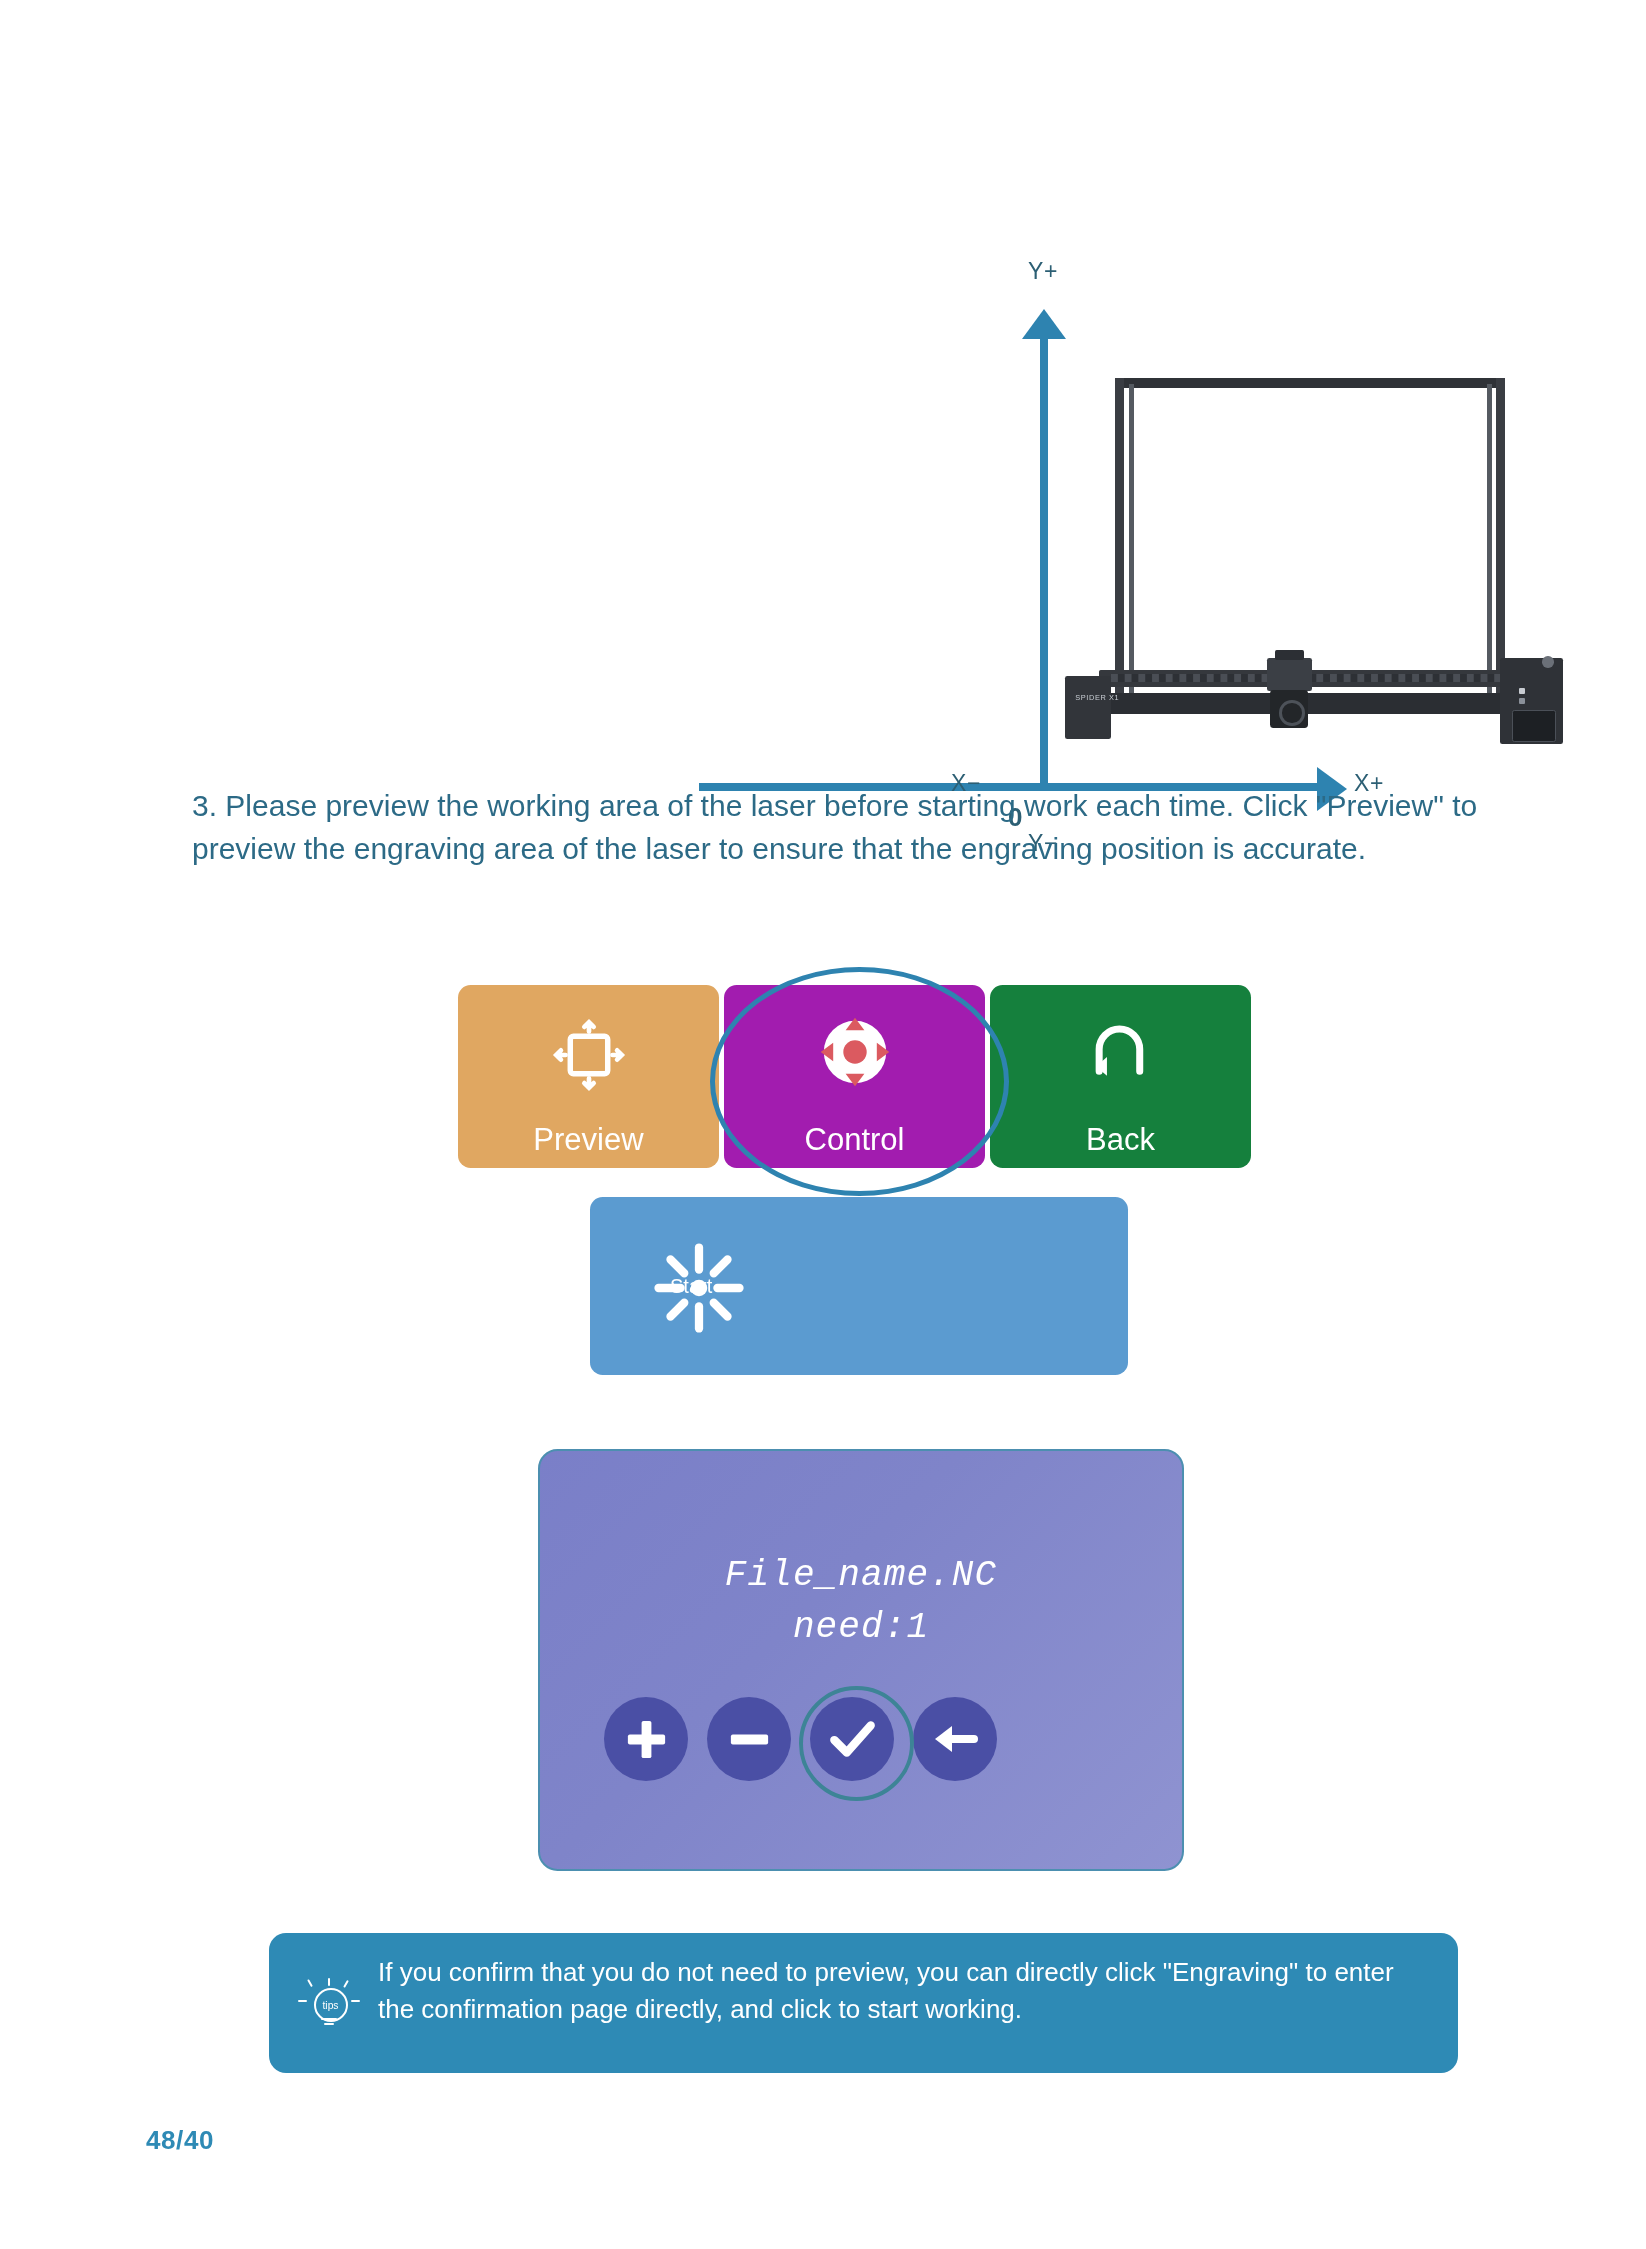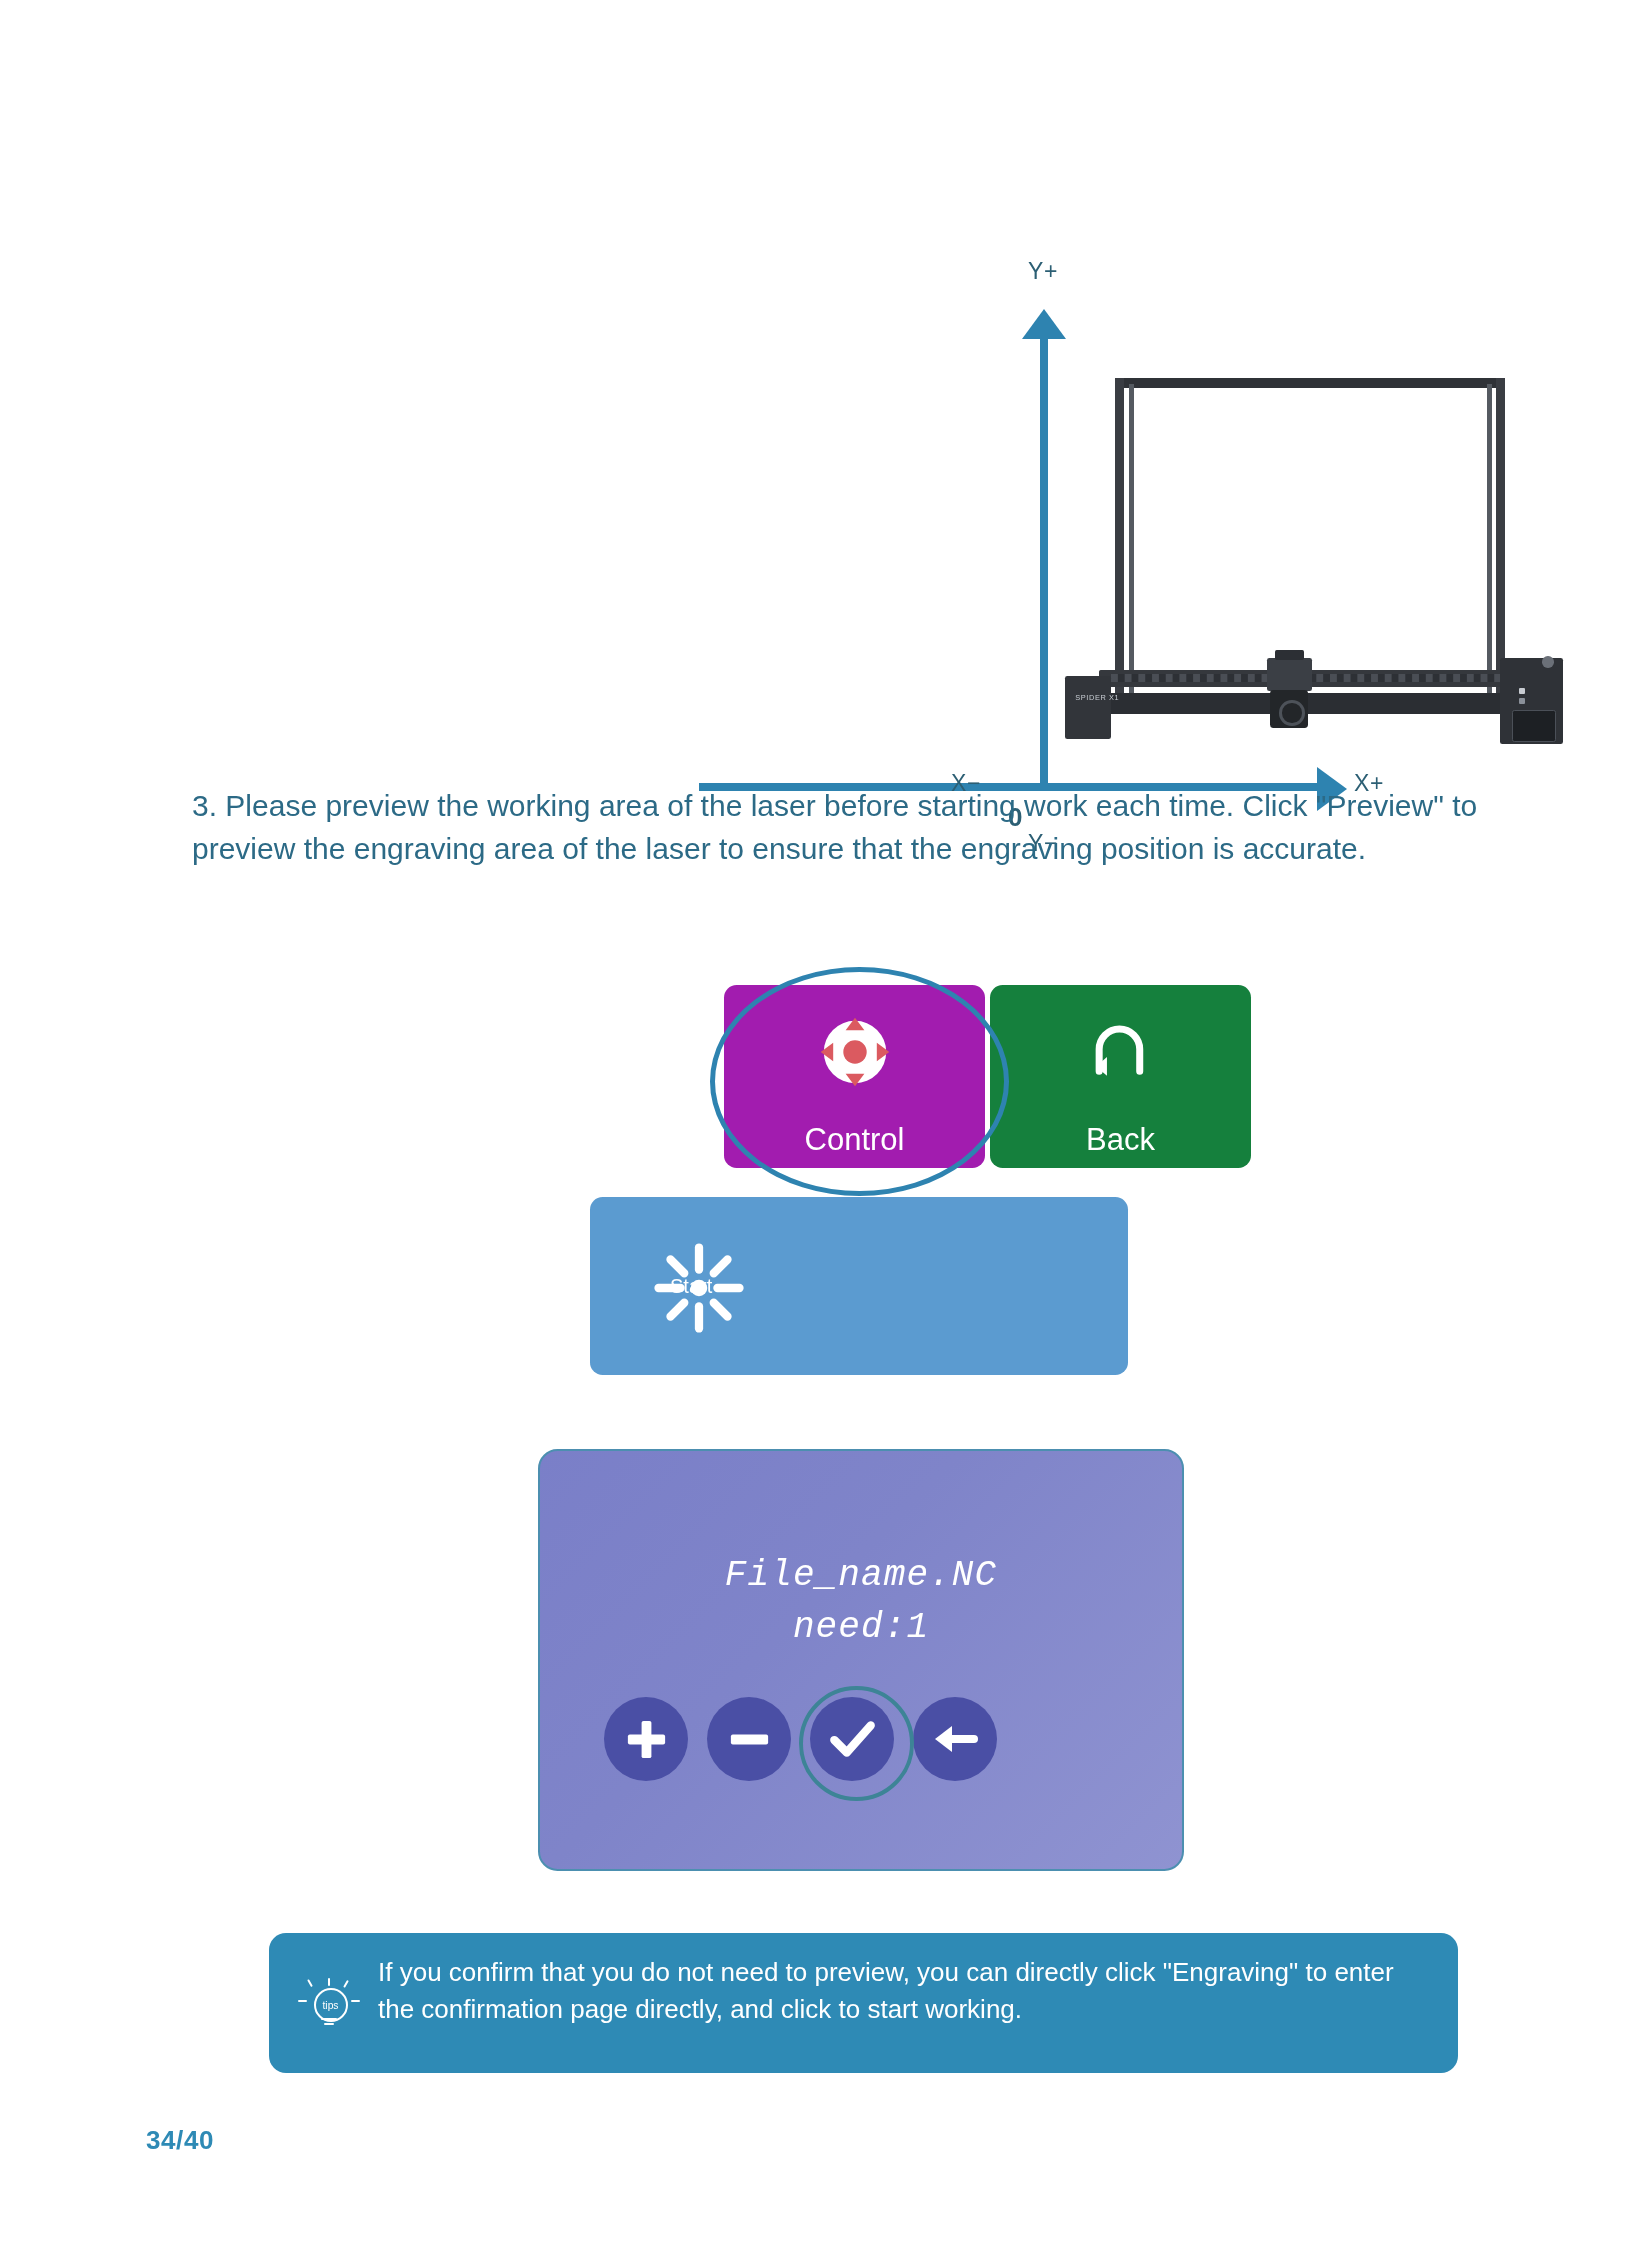--- a/index.html
+++ b/index.html
@@ -153,20 +153,32 @@
     <div class="m-laser"></div>
     <div class="m-laser-ring"></div>
     <div class="m-brand">SPIDER X1</div>
   </div>
 </div>
 
 <div id="paragraph">3. Please preview the working area of the laser before starting work each time. Click "Preview" to preview the engraving area of the laser to ensure that the engraving position is accurate.</div>
 
 <div id="btn-row">
 
+  <div class="ui-btn" id="btn-preview">
+    <div class="icon-wrap" style="left:92px;top:31px;width:78px;height:78px;">
+      <svg width="78" height="78" viewBox="0 0 100 100">
+        <rect x="26" y="26" width="48" height="48" fill="none" stroke="#fff" stroke-width="7" rx="4"></rect>
+        <path d="M50 8 L50 20 M44 14 L50 8 L56 14" stroke="#fff" stroke-width="6" fill="none" stroke-linecap="round"></path>
+        <path d="M50 92 L50 80 M44 86 L50 92 L56 86" stroke="#fff" stroke-width="6" fill="none" stroke-linecap="round"></path>
+        <path d="M8 50 L20 50 M14 44 L8 50 L14 56" stroke="#fff" stroke-width="6" fill="none" stroke-linecap="round"></path>
+        <path d="M92 50 L80 50 M86 44 L92 50 L86 56" stroke="#fff" stroke-width="6" fill="none" stroke-linecap="round"></path>
+      </svg>
+    </div>
+    <div class="lbl">Preview</div>
+  </div>
 
   <div class="ui-btn" id="btn-control">
     <div class="icon-wrap" style="left:92px;top:27.5px;width:78px;height:78px;">
       <svg width="78" height="78" viewBox="0 0 100 100">
         <circle cx="50" cy="50" r="40" fill="#fff"></circle>
         <circle cx="50" cy="50" r="15" fill="#db5a60"></circle>
         <path d="M50 6 L62 22 L38 22 Z" fill="#db5a60"></path>
         <path d="M50 94 L62 78 L38 78 Z" fill="#db5a60"></path>
         <path d="M6 50 L22 38 L22 62 Z" fill="#db5a60"></path>
         <path d="M94 50 L78 38 L78 62 Z" fill="#db5a60"></path>
@@ -247,14 +259,14 @@
     <div class="spark" style="left:48px;top:2.3px;width:2.3px;height:8px;transform:rotate(30deg);"></div>
     <div class="spark" style="left:1.1px;top:22px;width:9.2px;height:2.3px;"></div>
     <div class="spark" style="left:54px;top:22px;width:9.2px;height:2.3px;"></div>
     <div class="bulb">tips</div>
     <div class="base1"></div>
     <div class="base2"></div>
   </div>
   <div id="tips-text">If you confirm that you do not need to preview, you can directly click "Engraving" to enter the confirmation page directly, and click to start working.</div>
 </div>
 
-<div id="page-num">34/40</div>
+<div id="page-num">48/40</div>
 
 
 </body></html>

